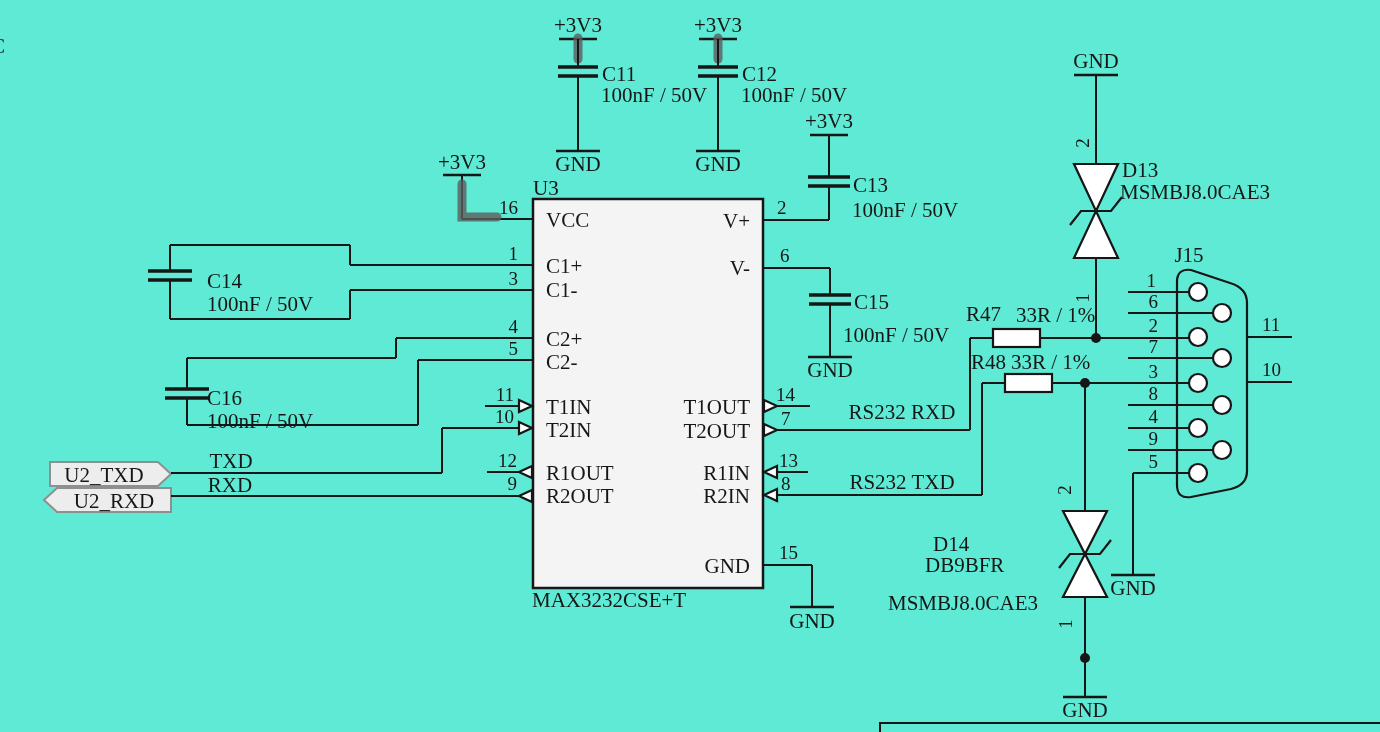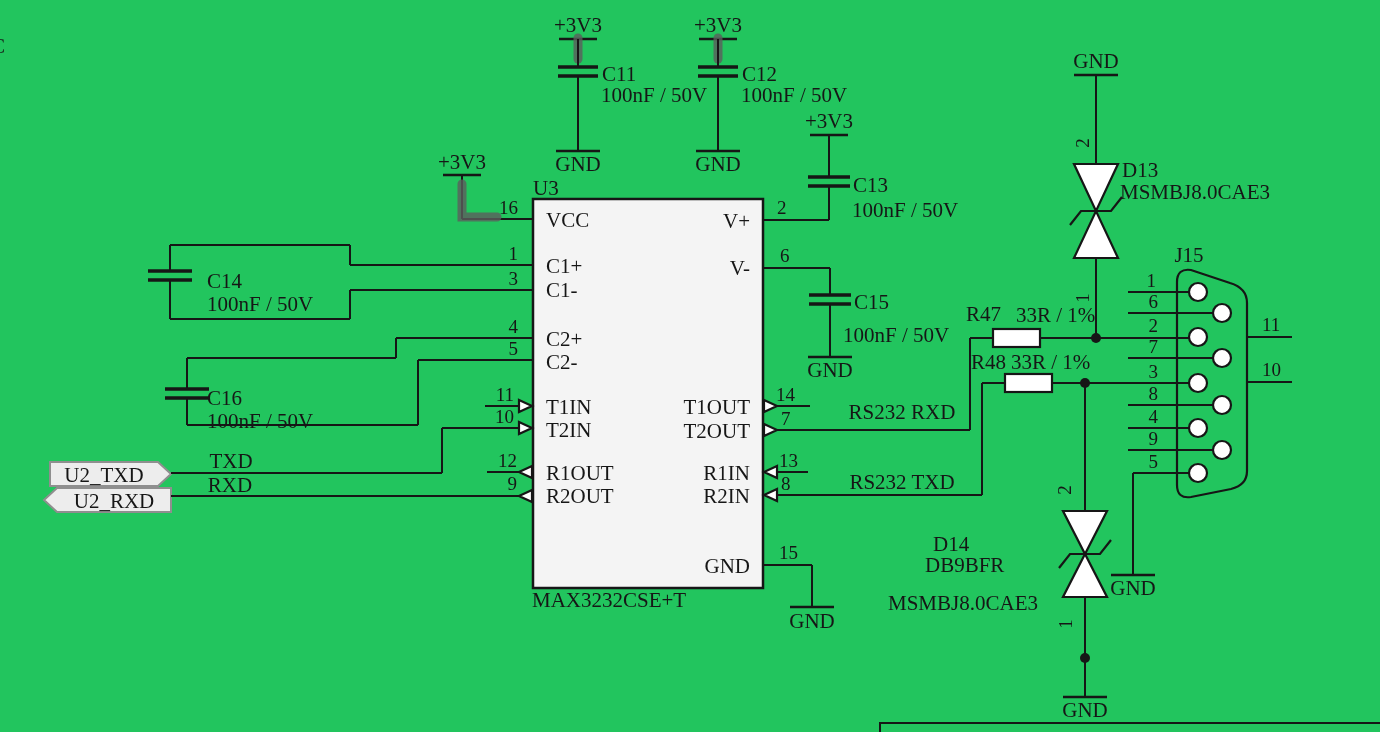--- a/index.html
+++ b/index.html
@@ -1,16 +1,16 @@
 <!DOCTYPE html>
 <html><head>
 <meta charset="utf-8">
 <style>
   html,body{margin:0;padding:0;background:#fdfdfd;}
-  .stage{position:relative;width:1380px;height:732px;background:#22c55e;overflow:hidden;}
+  .stage{position:relative;width:1380px;height:732px;background:#5eead4;overflow:hidden;}
   svg{display:block;}
   .w{stroke:#161616;stroke-width:2;fill:none;}
   .w25{stroke:#161616;stroke-width:2.5;fill:none;}
   .plate{stroke:#161616;stroke-width:3.5;fill:none;}
   .sym{stroke:#161616;stroke-width:2.2;fill:#ffffff;}
   .symn{stroke:#161616;stroke-width:2.2;fill:none;}
   .dot{fill:#161616;stroke:none;}
   .hl{stroke:#5d5d5d;stroke-width:9;stroke-linecap:round;fill:none;opacity:.8;}
   text{font-family:"Liberation Serif","DejaVu Serif",serif;fill:#161616;}
   .t{font-size:21px;}

